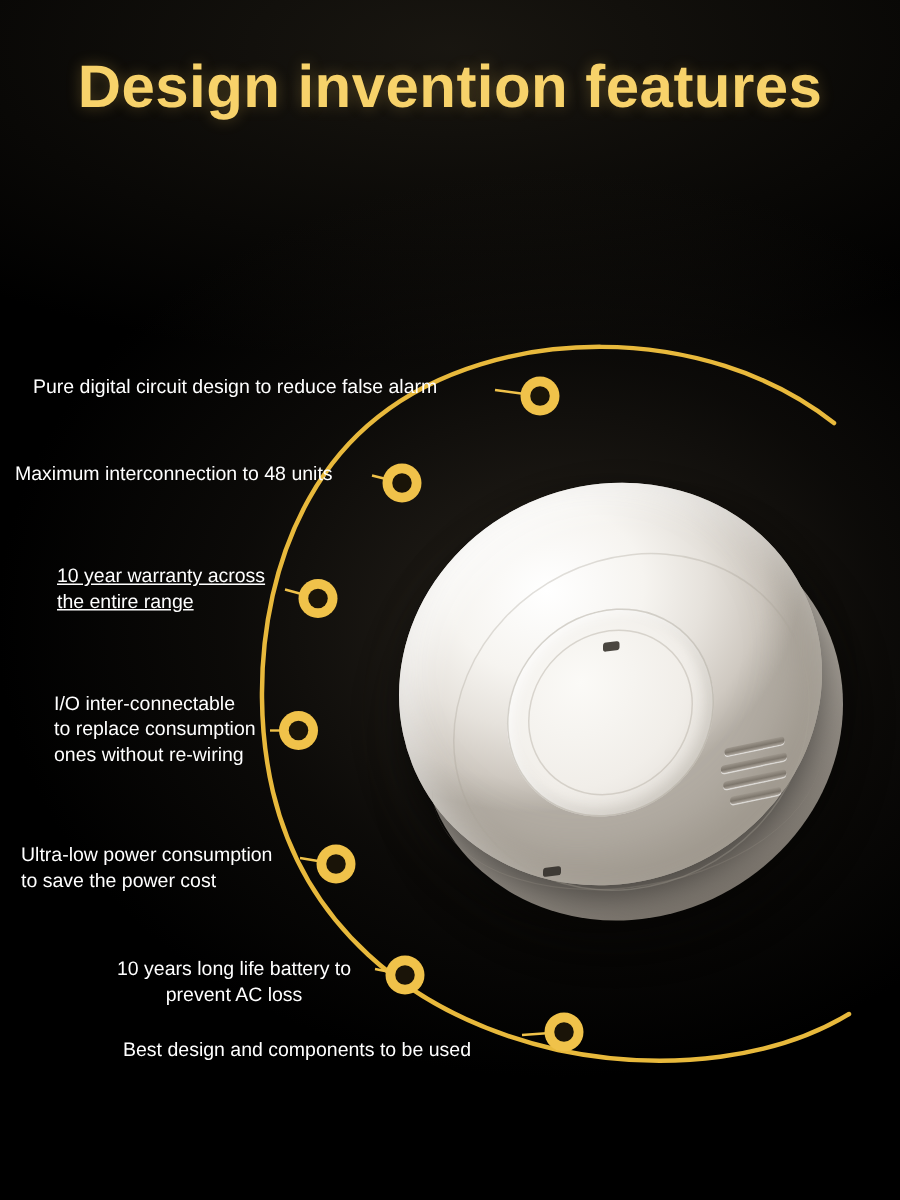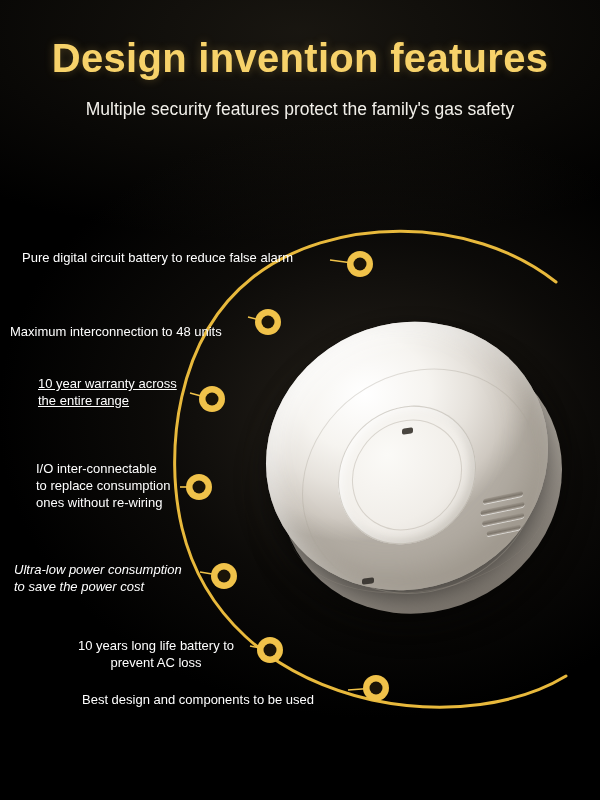--- a/index.html
+++ b/index.html
@@ -192,21 +192,20 @@
     text-align: left;
   }
 </style>
 </head>
 <body>
 
 <div class="page">
 
   <div class="header">
     <h1 class="title">Design invention features</h1>
-    <p class="subtitle">Multiple security features protect the family's gas safety</p>
   </div>
 
   <div class="product">
     <div class="alarm-shadow"></div>
     <div class="alarm-side"></div>
     <div class="alarm-body">
       <div class="alarm-rim"></div>
       <div class="seam"></div>
       <div class="alarm-inner-ring"></div>
       <div class="led top"></div>
@@ -245,27 +244,27 @@
           <circle cx="224" cy="576" r="6.5" fill="#1a1408"></circle>
           <circle cx="270" cy="650" r="13" fill="#f0c24a"></circle>
           <circle cx="270" cy="650" r="6.5" fill="#1a1408"></circle>
           <circle cx="376" cy="688" r="13" fill="#f0c24a"></circle>
           <circle cx="376" cy="688" r="6.5" fill="#1a1408"></circle>
         </g>
     </svg>
   </div>
 
   <div id="feature-labels">
-      <div class="feature-label" style="left: 22px; top: 249px;">Pure digital circuit battery to reduce false alarm</div>
-      <div class="feature-label" style="left: 10px; top: 323px;">Maximum interconnection to 48 units</div>
+      <div class="feature-label" style="left: 22px; top: 249px;">Pure digital circuit design to reduce false alarm</div>
+      <div class="feature-label" style="left: 10px; top: 307px;">Maximum interconnection to 48 units</div>
       <div class="feature-label" style="left: 38px; top: 375px; text-decoration: underline;">10 year warranty across
 the entire range</div>
       <div class="feature-label" style="left: 36px; top: 460px;">I/O inter-connectable
 to replace consumption
 ones without re-wiring</div>
-      <div class="feature-label" style="left: 14px; top: 561px; font-style: italic;">Ultra-low power consumption
+      <div class="feature-label" style="left: 14px; top: 561px;">Ultra-low power consumption
 to save the power cost</div>
       <div class="feature-label" style="left: 78px; top: 637px; text-align: center;">10 years long life battery to
 prevent AC loss</div>
       <div class="feature-label" style="left: 82px; top: 691px; text-align: center;">Best design and components to be used</div>
     </div>
 
 </div>
 
 </body></html>

